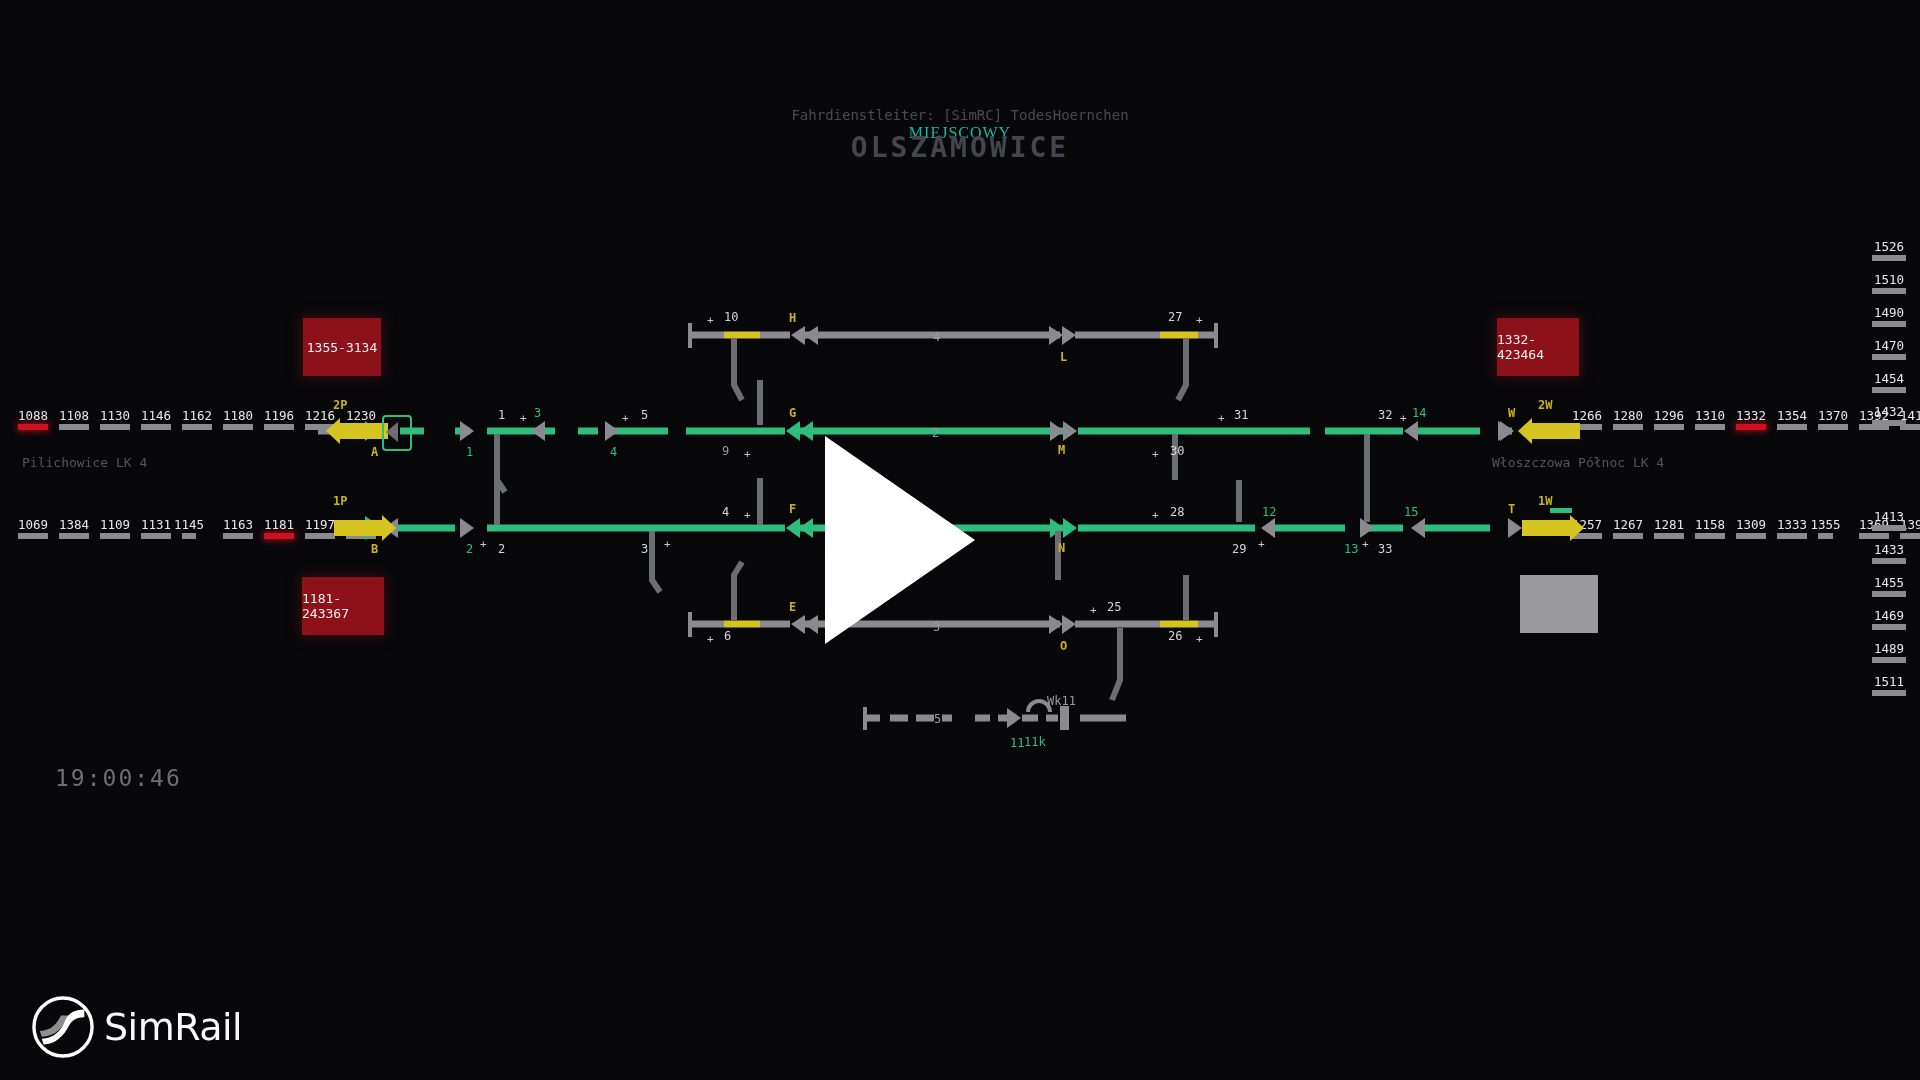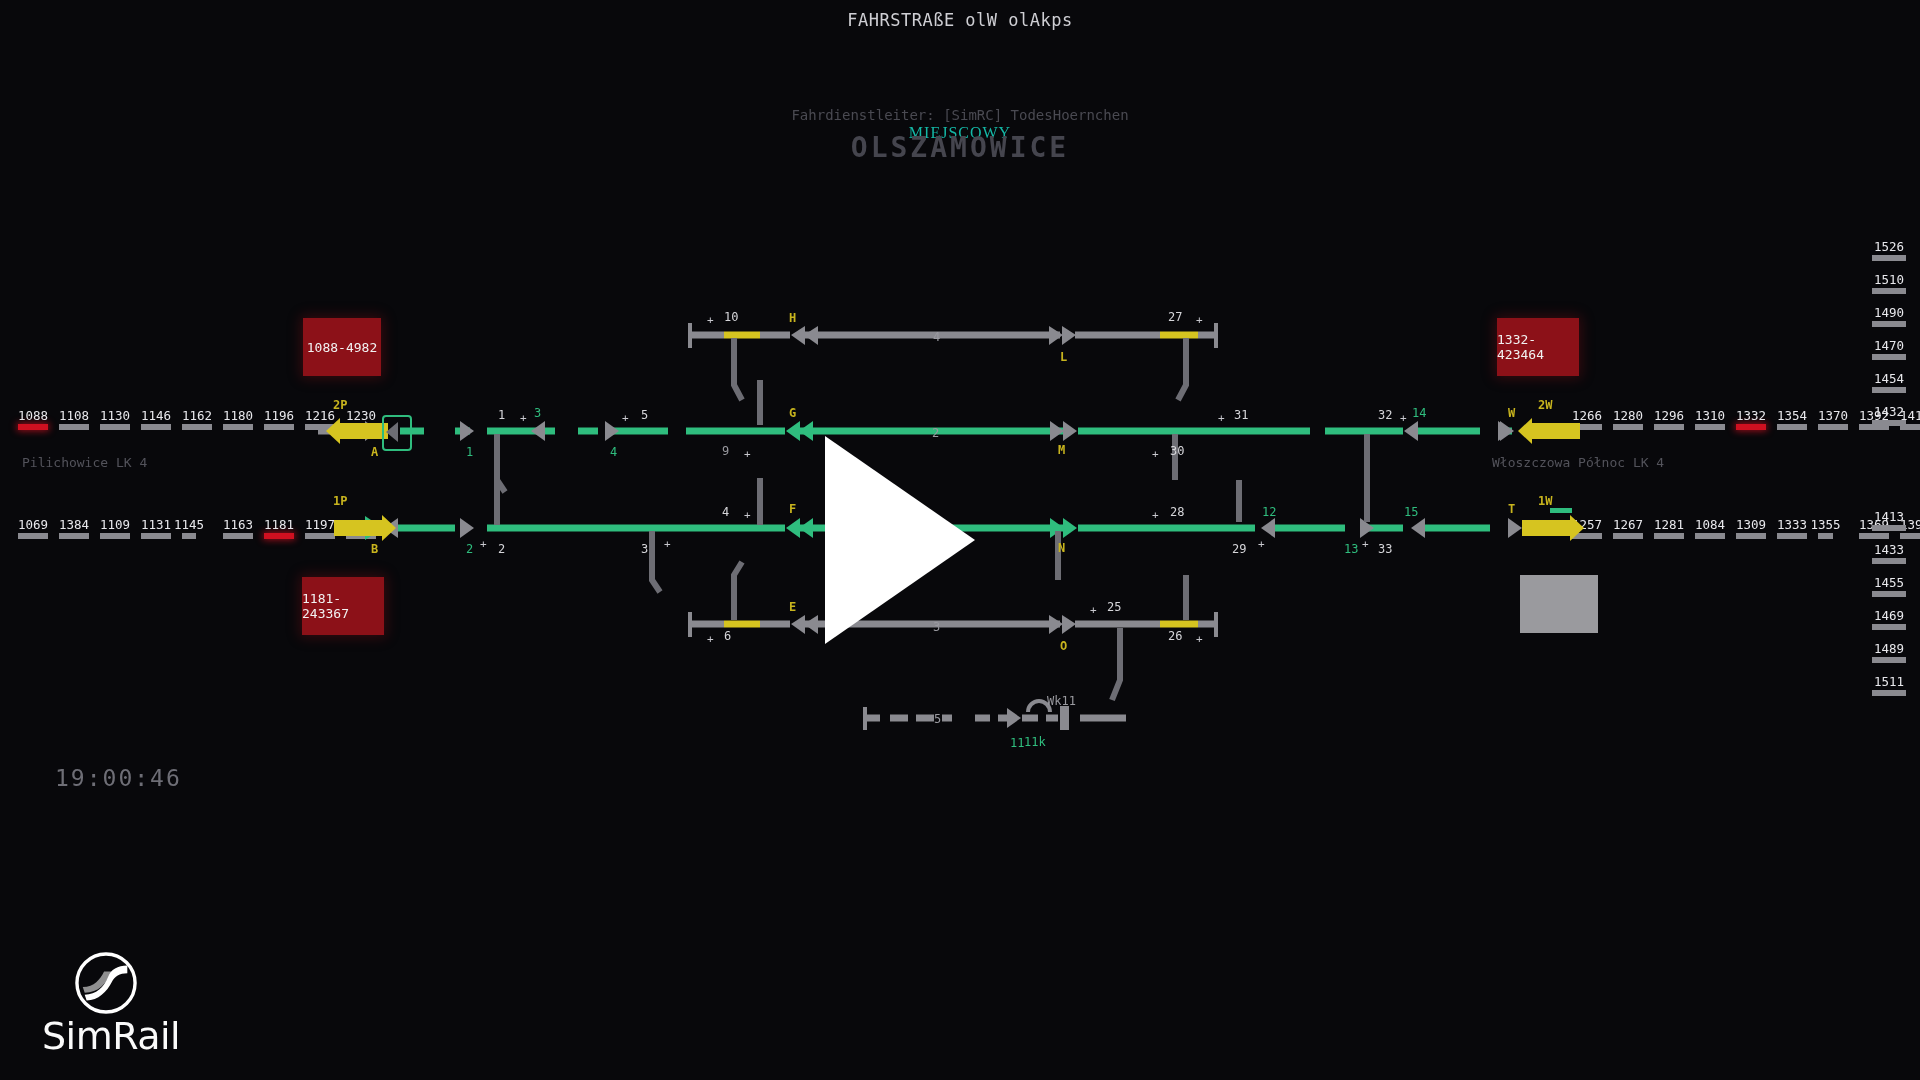--- a/index.html
+++ b/index.html
@@ -50,21 +50,21 @@
     font-weight: bold;
   }
   .clock {
     top: 765px; left: 55px;
     color: #6e6e76;
     font-size: 23px;
     letter-spacing: 2px;
   }
 
   
-  .logo-wrap { bottom: 22px; left: 32px; display: flex; align-items: center; flex-direction: column; }
+  .logo-wrap { bottom: 22px; left: 32px; display: flex; align-items: center; }
   .logo-mark { width: 62px; height: 62px; }
   .logo-text {
     color: #fafafa; font-size: 38px; margin-left: 10px;
     font-family: "DejaVu Sans", sans-serif; letter-spacing: -0.5px;
   }
 
   
   .play-btn {
     left: 900px; top: 540px;
     transform: translate(-50%, -50%);
@@ -123,30 +123,29 @@
 
   .station-name {
     color: #53535b; font-size: 13px; white-space: nowrap;
   }
 </style>
 </head>
 <body>
 
 <div id="root">
 
-  <div class="abs hdr-title">FAHRSTRAßE olW olAkps</div>
   <div class="abs hdr-miejscowy">MIEJSCOWY</div>
   <div class="abs hdr-dispatcher">Fahrdienstleiter: [SimRC] TodesHoernchen</div>
   <div class="abs hdr-station">OLSZAMOWICE</div>
   <div class="abs clock">19:00:46</div>
 
   <div class="abs station-name" style="left:22px; top:455px;">Pilichowice LK 4</div>
   <div class="abs station-name" style="left:1492px; top:455px;">Włoszczowa Północ LK 4</div>
 
-  <div class="abs trainbox" style="left:303px; top:318px; width:78px; height:58px;">1088-4982</div>
+  <div class="abs trainbox" style="left:303px; top:318px; width:78px; height:58px;">1355-3134</div>
   <div class="abs trainbox" style="left:302px; top:577px; width:82px; height:58px;">1181-243367</div>
   <div class="abs trainbox" style="left:1497px; top:318px; width:82px; height:58px;">1332-423464</div>
 
   <div class="abs greybox" style="left:1520px; top:575px; width:78px; height:58px;"></div>
 
   <div class="abs" id="lu" style="left:18px; top:424px;">
       <div class="blk" style="left: 0px; top: 0px; width: 30px;">
         <div class="n">1088</div>
         <div class="bar red"></div>
       </div>
@@ -269,21 +268,21 @@
       </div>
       <div class="blk" style="left: 41px; top: 0px; width: 30px;">
         <div class="n">1267</div>
         <div class="bar"></div>
       </div>
       <div class="blk" style="left: 82px; top: 0px; width: 30px;">
         <div class="n">1281</div>
         <div class="bar"></div>
       </div>
       <div class="blk" style="left: 123px; top: 0px; width: 30px;">
-        <div class="n">1084</div>
+        <div class="n">1158</div>
         <div class="bar"></div>
       </div>
       <div class="blk" style="left: 164px; top: 0px; width: 30px;">
         <div class="n">1309</div>
         <div class="bar"></div>
       </div>
       <div class="blk" style="left: 205px; top: 0px; width: 30px;">
         <div class="n">1333</div>
         <div class="bar"></div>
       </div>

